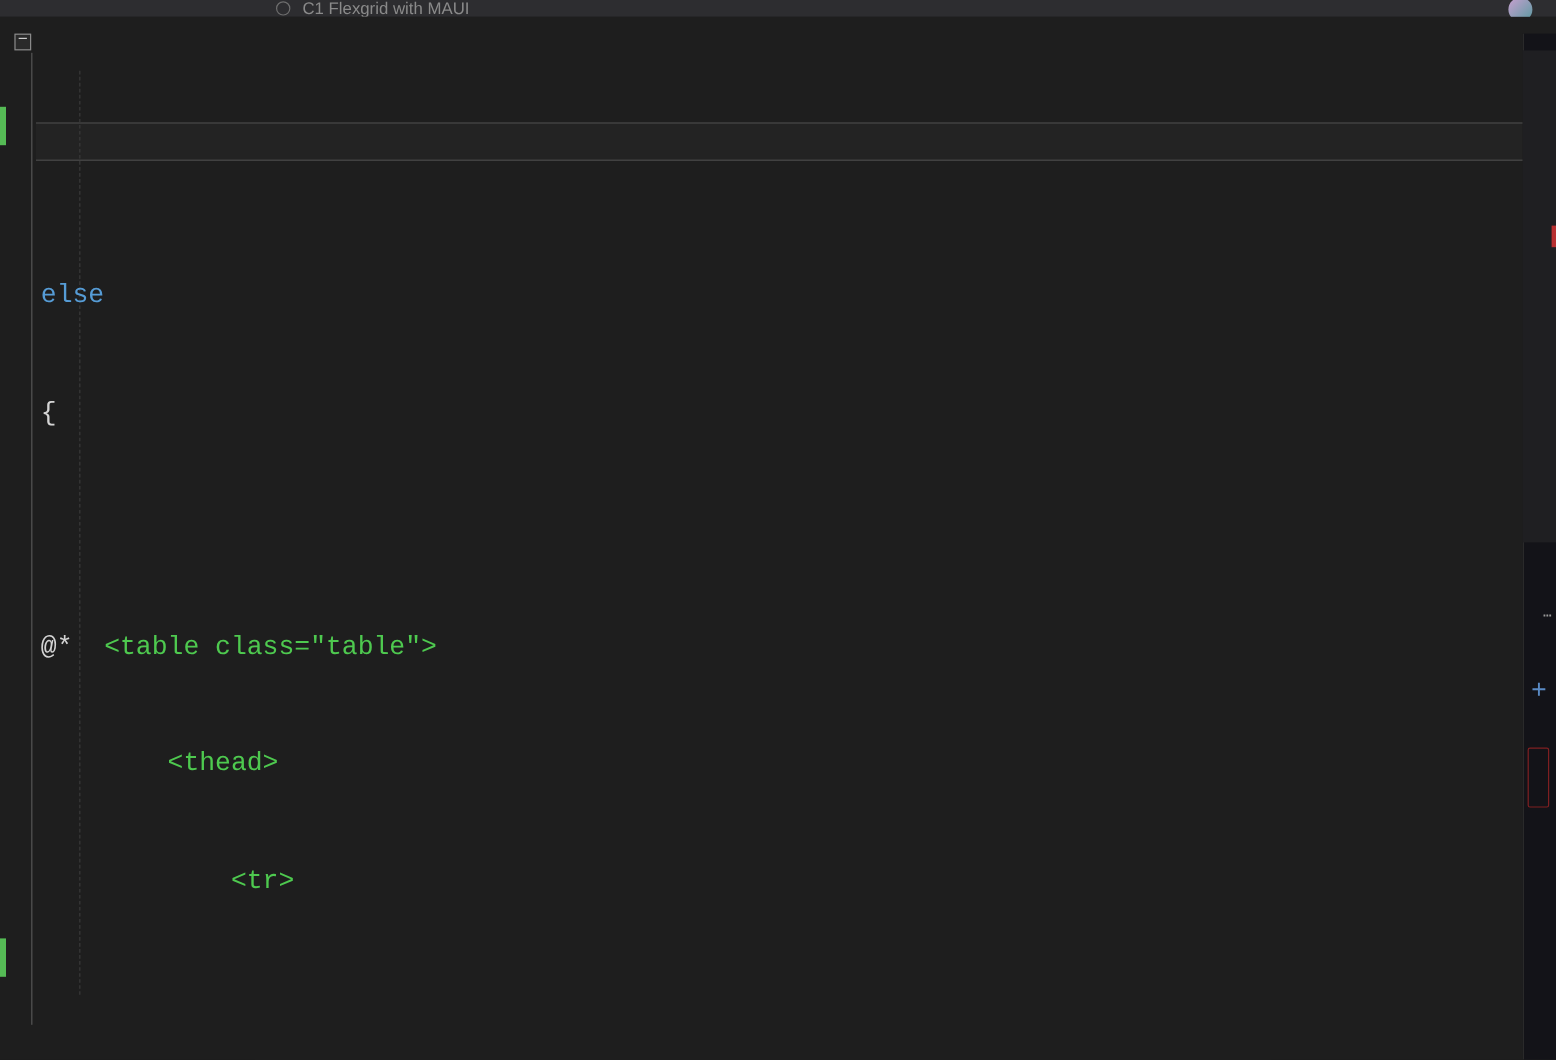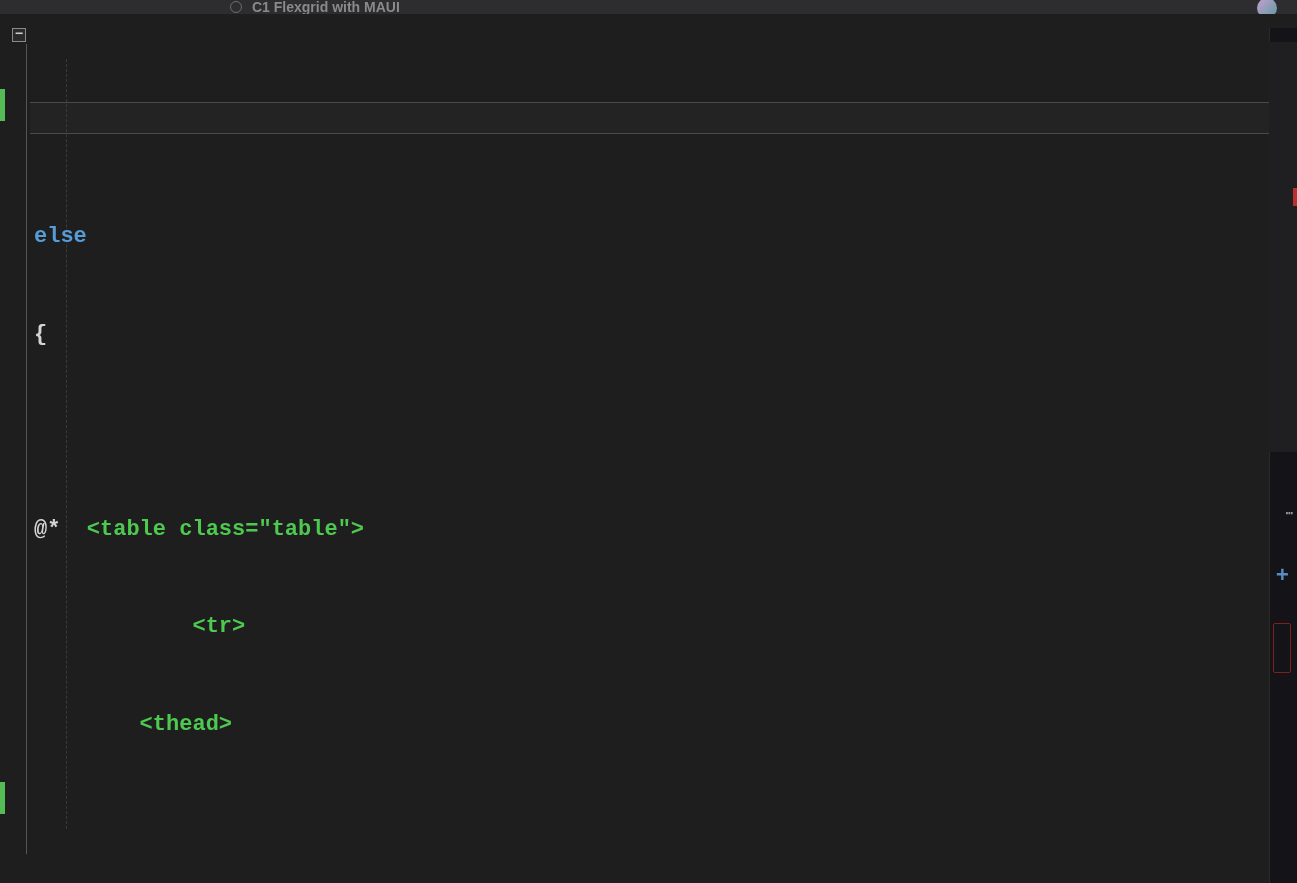--- a/index.html
+++ b/index.html
@@ -1,19 +1,18 @@
 <!DOCTYPE html>
 <html><head>
   <meta charset="utf-8">
   <style>
     * {
       margin: 0;
       padding: 0;
       box-sizing: border-box;
-      font-weight: bold;
     }
     body {
       background: #1e1e1e;
       font-family: Consolas, "Courier New", monospace;
       font-size: 22px;
       color: #d4d4d4;
       width: 1297px;
       height: 883px;
       overflow: hidden;
       position: relative;
@@ -69,21 +68,21 @@
       background: #2a2a2a;
       color: #ccc;
       font-size: 14px;
       line-height: 10px;
       text-align: center;
       cursor: pointer;
     }
     .code-area {
       flex: 1;
       background: #1e1e1e;
-      padding-top: 12px;
+      padding-top: 22px;
       position: relative;
       white-space: pre;
       line-height: 32.5px;
     }
     .fold-line {
       position: absolute;
       left: 26px;
       top: 30px;
       width: 1px;
       height: 810px;
@@ -189,22 +188,22 @@
 
   <div class="code-area">
     <div class="cursor-line"></div>
 
     <div class="guide-line" style="left:36px;"></div>
 
     <div class="line"><span class="k-blue">else</span></div>
     <div class="line"><span class="k-default">{</span></div>
     <div class="line"><span class="k-default"></span></div>
     <div class="line"><span class="k-default">@*</span><span class="k-green">  &lt;table class="table"&gt;</span></div>
+    <div class="line"><span class="k-green">        &lt;thead&gt;</span></div>
     <div class="line"><span class="k-green">            &lt;tr&gt;</span></div>
-    <div class="line"><span class="k-green">        &lt;thead&gt;</span></div>
     
     
     
     
     
     
     
     
     
     

